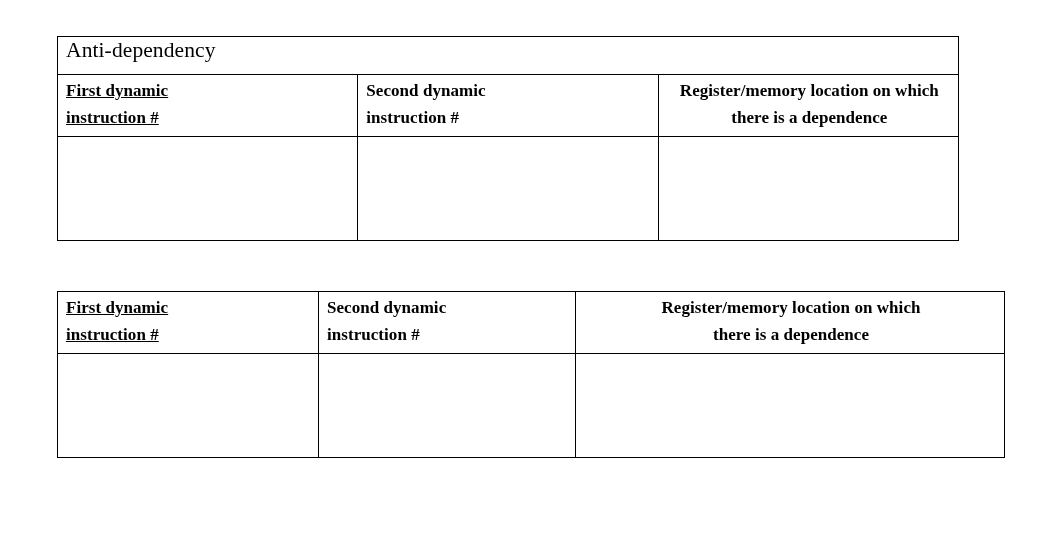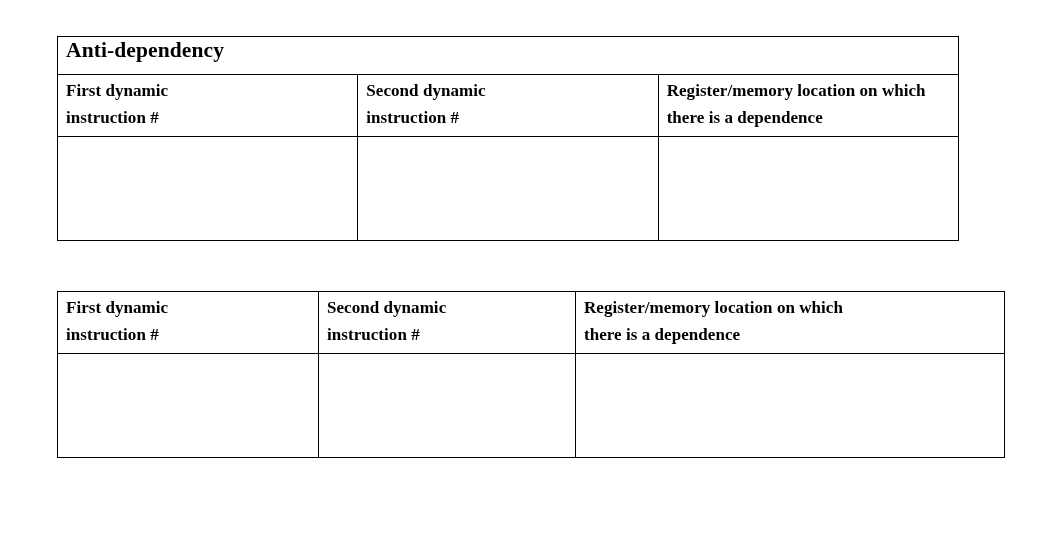--- a/index.html
+++ b/index.html
@@ -44,21 +44,21 @@
   }
 
   .title-cell {
     height: 36px;
     padding: 1px 0 0 8px !important;
     vertical-align: middle;
   }
 
   .title-text {
     font-size: 21.5px;
-    font-weight: bold;
+    font-weight: normal;
     line-height: 24px;
     letter-spacing: 0.1px;
     white-space: nowrap;
   }
 
   .header-cell {
     height: 58px;
     padding: 3px 6px 0 8px !important;
     vertical-align: top;
   }
@@ -67,23 +67,23 @@
     font-size: 17px;
     font-weight: bold;
     line-height: 26.5px;
     letter-spacing: 0.05px;
   }
 
   .body-cell {
     height: 103px;
   }
 
-  .col-first  { width: 246px; }
+  .col-first  { width: 246px; text-decoration: underline; }
   .col-second { width: 242px; }
-  .col-third  { width: 414px; }
+  .col-third  { width: 414px; text-align: center; }
 </style>
 </head>
 <body>
 
 <div class="doc-canvas">
 
   <table class="dep-table" id="table-anti">
     <tbody>
       <tr>
         <td class="title-cell" colspan="3">

